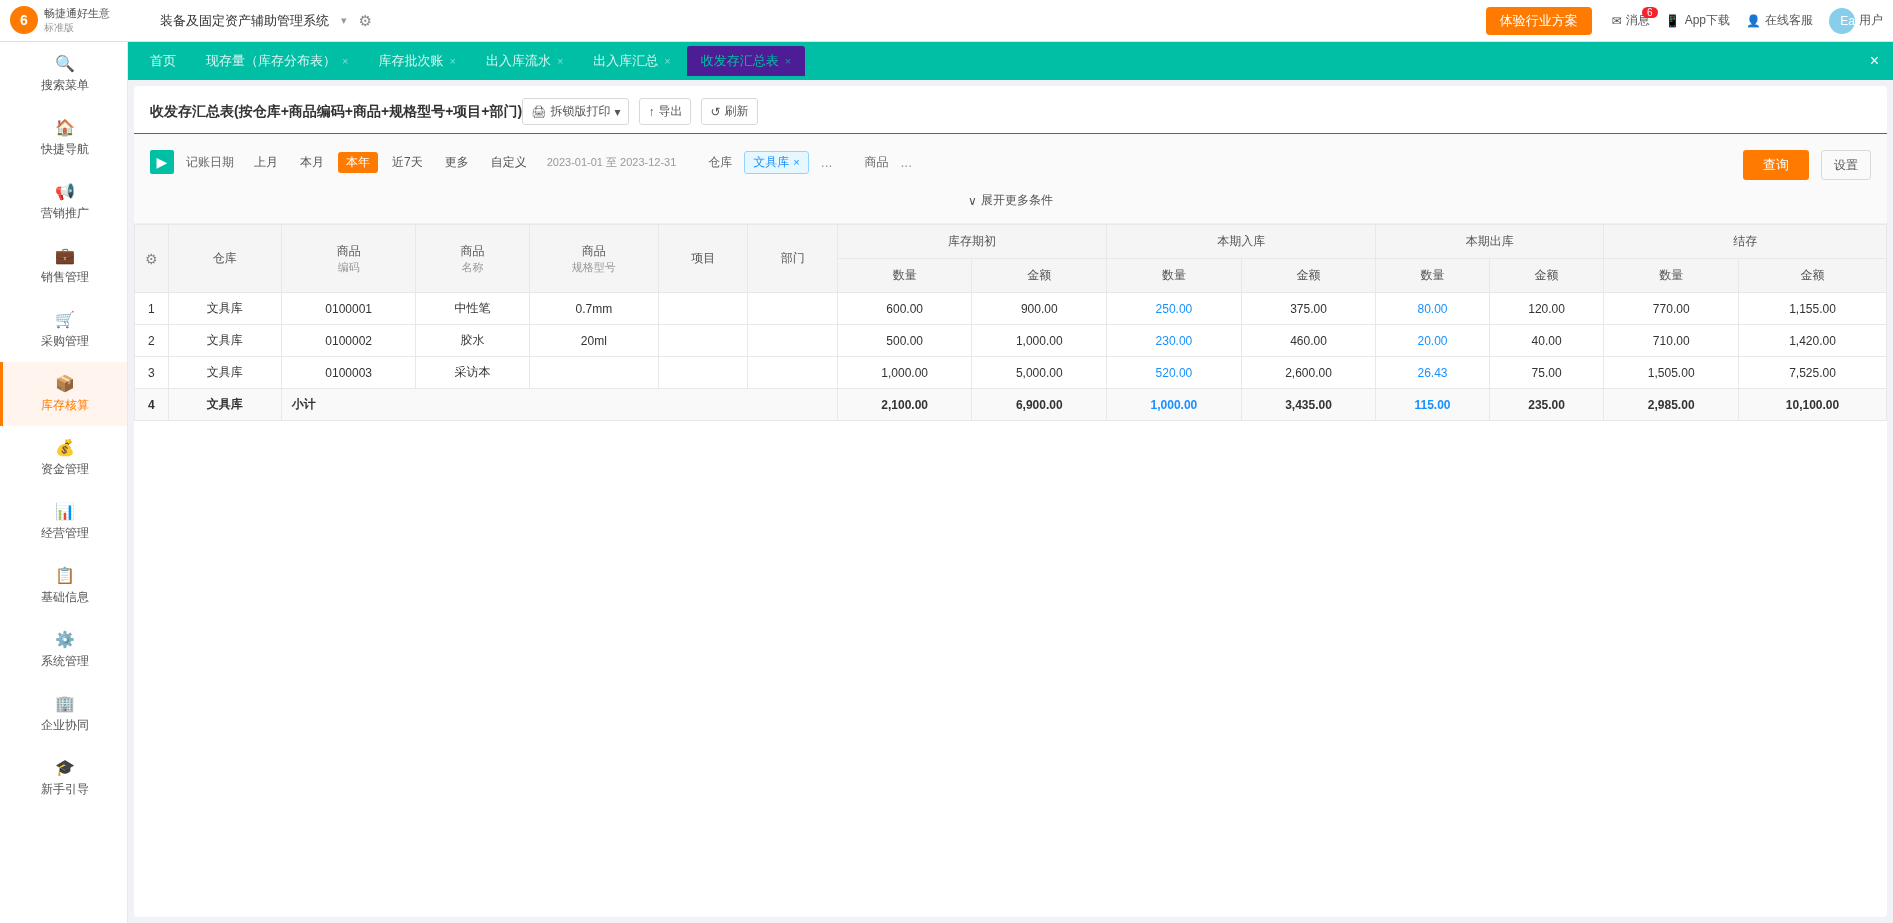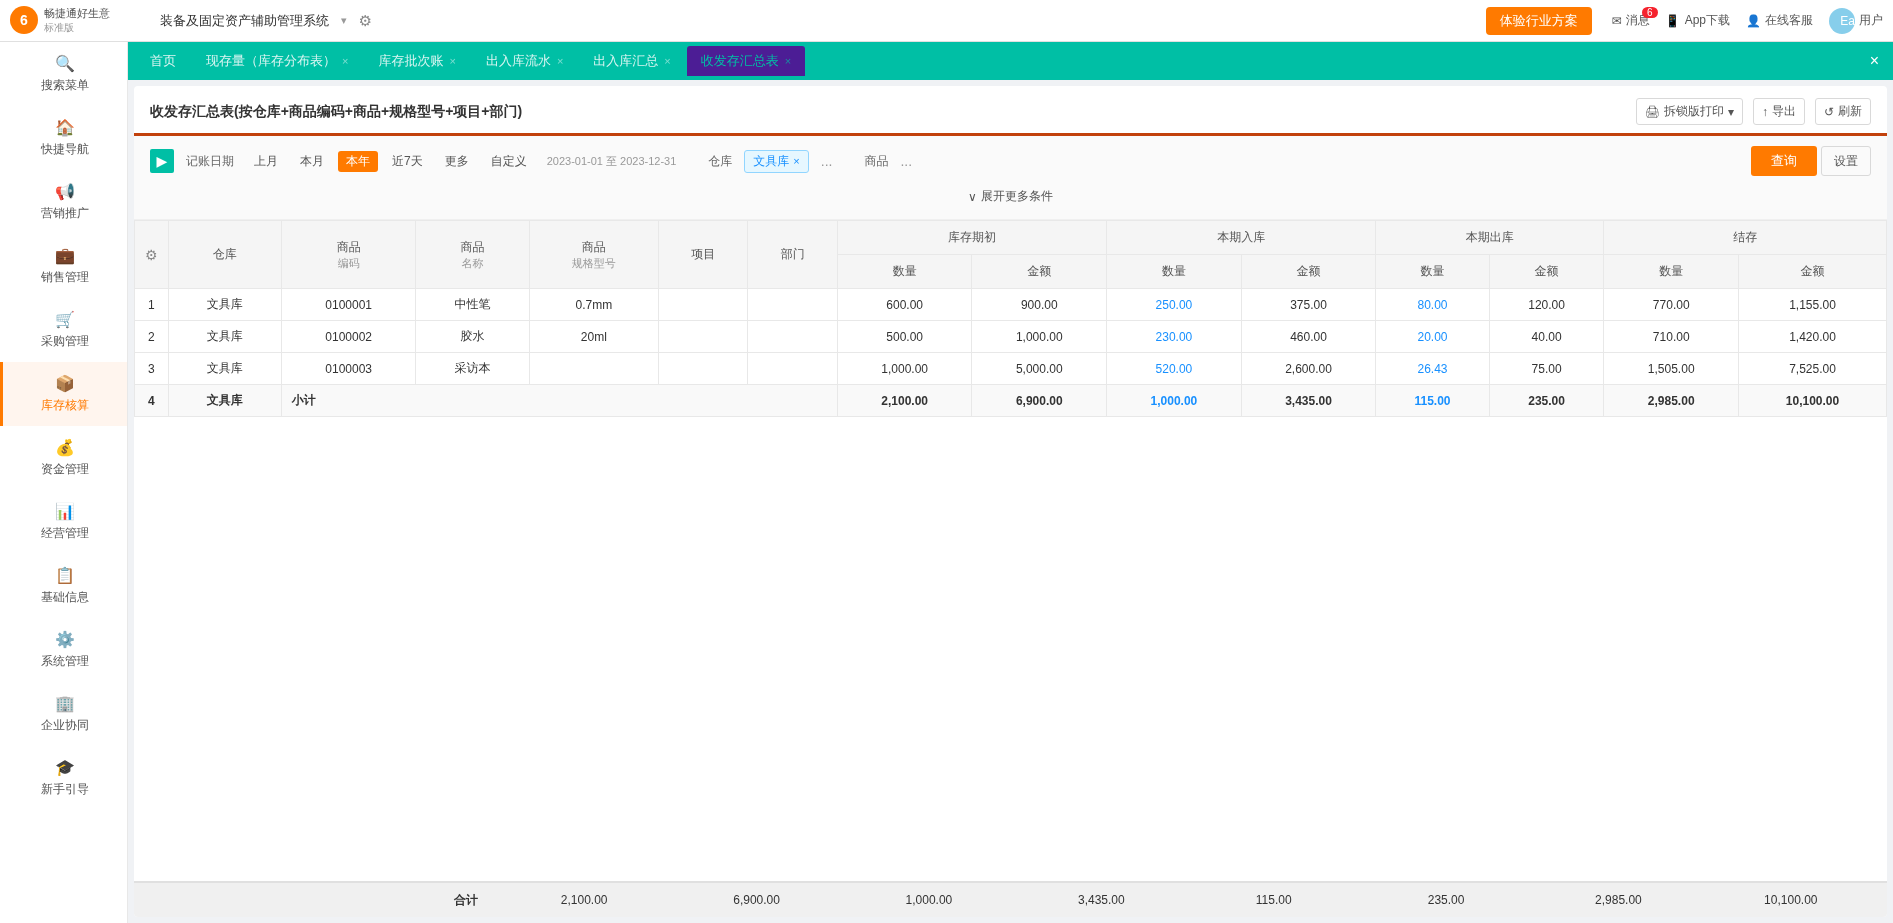--- a/index.html
+++ b/index.html
@@ -161,24 +161,24 @@
       flex: 1;
       background: #fff;
       margin: 6px;
       border-radius: 4px;
       display: flex;
       flex-direction: column;
       overflow: hidden;
     }
     .page-header {
       padding: 12px 16px 8px;
-      border-bottom: 3px solid #c2410c;
-      display: flex;
-      align-items: center;
-      justify-content: space-between;
+      border-bottom: 1px solid #c2410c;
+      display: flex;
+      align-items: center;
+      justify-content: flex-start;
     }
     .page-title { font-size: 14px; font-weight: 600; color: #333; }
     .page-actions { display: flex; gap: 10px; align-items: center; }
     .action-btn {
       display: flex; align-items: center; gap: 4px;
       cursor: pointer; color: #555; font-size: 12px;
       padding: 4px 8px;
       border: 1px solid #d9d9d9;
       border-radius: 3px;
       background: #fff;
@@ -492,21 +492,21 @@
               <span class="remove">×</span>
             </div>
           </div>
 
           <span class="filter-dots">...</span>
 
           <span class="filter-label" style="margin-left:20px;">商品</span>
 
           <span class="filter-dots">...</span>
 
-          <div style="margin-left:auto;display:flex;gap:4px;">
+          <div style="margin-left:auto;display:flex;gap:12px;margin-top:6px;">
             <button class="query-btn">查询</button>
             <button class="settings-btn">设置</button>
           </div>
         </div>
 
         <div class="filter-row" style="justify-content:center;">
           <button class="expand-more-btn">
             <span>∨</span>
             <span>展开更多条件</span>
           </button>
@@ -604,30 +604,16 @@
     <td>3,435.00</td>
     <td><span class="underline-val">115.00</span></td>
     <td>235.00</td>
     <td>2,985.00</td>
     <td>10,100.00</td>
   </tr>
             </tbody>
         </table>
       </div>
 
-      <div class="bottom-total">
-        <span style="width:310px;"></span>
-        <span class="total-label">合计</span>
-        <span style="flex:1;display:flex;justify-content:space-around;">
-          <span style="min-width:80px;text-align:center;">2,100.00</span>
-          <span style="min-width:80px;text-align:center;">6,900.00</span>
-          <span style="min-width:80px;text-align:center;">1,000.00</span>
-          <span style="min-width:80px;text-align:center;">3,435.00</span>
-          <span style="min-width:80px;text-align:center;">115.00</span>
-          <span style="min-width:80px;text-align:center;">235.00</span>
-          <span style="min-width:80px;text-align:center;">2,985.00</span>
-          <span style="min-width:80px;text-align:center;">10,100.00</span>
-        </span>
-      </div>
 
     </div>
   </div>
 </div>
 
 </body></html>

